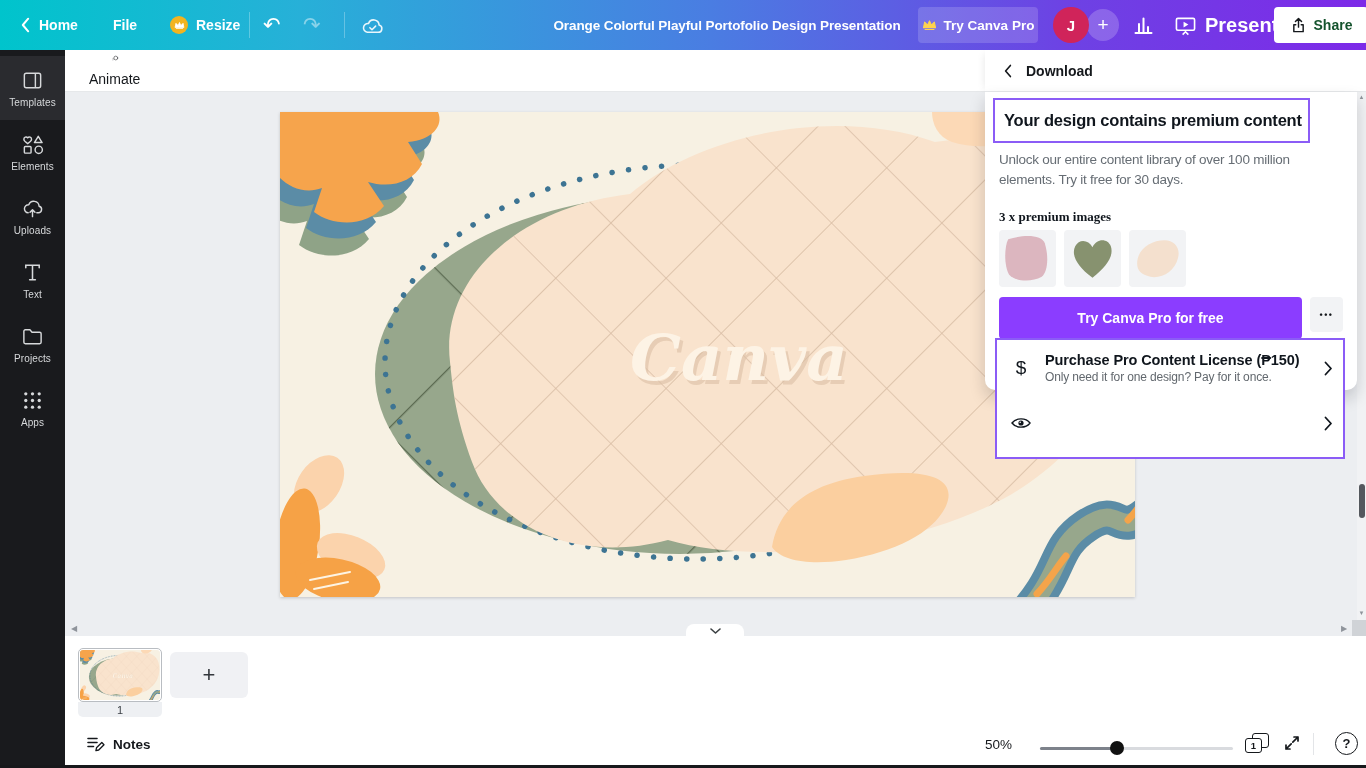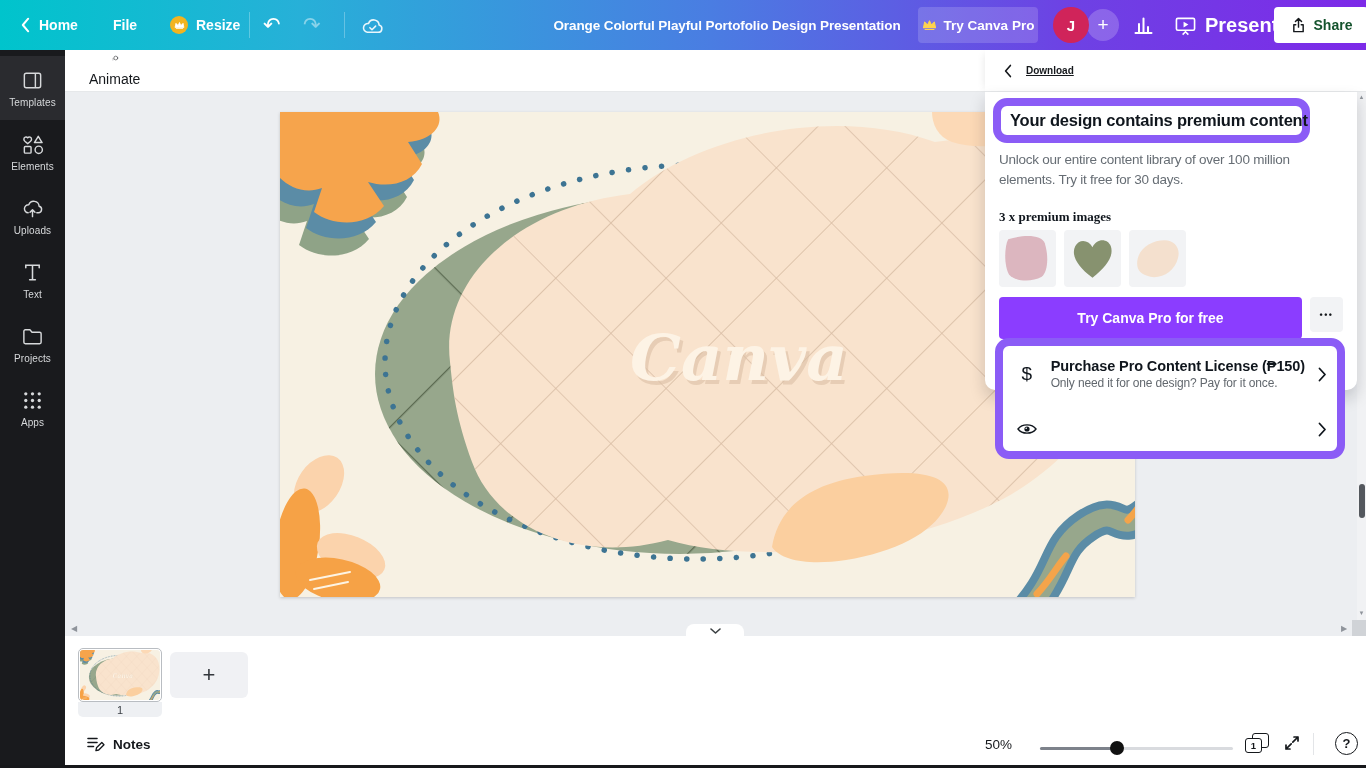--- a/index.html
+++ b/index.html
@@ -101,24 +101,24 @@
   #sb-div { position:absolute; left:1248px; top:11px; width:1px; height:22px; background:#e3e5e8; }
   #help-btn { position:absolute; left:1270px; top:10px; width:23px; height:23px; border:1.7px solid #15181c;
     border-radius:50%; display:flex; align-items:center; justify-content:center; font-size:13px;
     font-weight:700; color:#15181c; }
   #bottom-edge { position:absolute; left:0; top:765px; width:1366px; height:3px; background:#17181b; z-index:20; }
 
   
   #dl-header { position:absolute; left:985px; top:50px; width:381px; height:42px; background:#fff;
     border-bottom:1px solid #e6e8ea; display:flex; align-items:center; gap:13px; padding-left:18px;
     z-index:6; box-shadow:-4px 0 8px -4px rgba(0,0,0,.10); }
-  #dl-header .dl-title { font-size:10px; font-weight:700; color:#15181c;text-decoration:underline; }
+  #dl-header .dl-title { font-size:14px; font-weight:700; color:#15181c; }
   #dl-body { position:absolute; left:985px; top:92px; width:372px; height:298px; background:#fff;
     border-radius:0 0 10px 10px; z-index:6; box-shadow:0 8px 16px rgba(15,18,25,.18); }
-  .redbox { border:8px solid #8b5cf6; border-radius:14px; }
+  .redbox { border:2px solid #8b5cf6; border-radius:0; }
   #redbox1 { position:absolute; left:8px; top:6px; width:317px; height:45px; display:flex;
     align-items:center; padding-left:9px; background:#fff; }
   #redbox1 h2 { font-size:16.5px; font-weight:700; color:#10161d; letter-spacing:-.2px; white-space:nowrap; }
   #dl-desc { position:absolute; left:14px; top:58px; width:330px; font-size:13.5px; color:#666d74;
     line-height:20px; letter-spacing:-.25px; }
   #dl-count { position:absolute; left:14px; top:117px; font-size:13px; font-weight:700; color:#10161d;font-family:Liberation Serif, serif; }
   #dl-thumbs { position:absolute; left:14px; top:138px; display:flex; gap:8px; }
   .p-thumb { width:57px; height:57px; background:#f2f3f5; border-radius:4px; overflow:hidden; }
   #dl-probtn { position:absolute; left:14px; top:205px; width:303px; height:42px; background:#8b3dff;
     border-radius:4px; color:#fff; font-size:14px; font-weight:700; display:flex; align-items:center;

